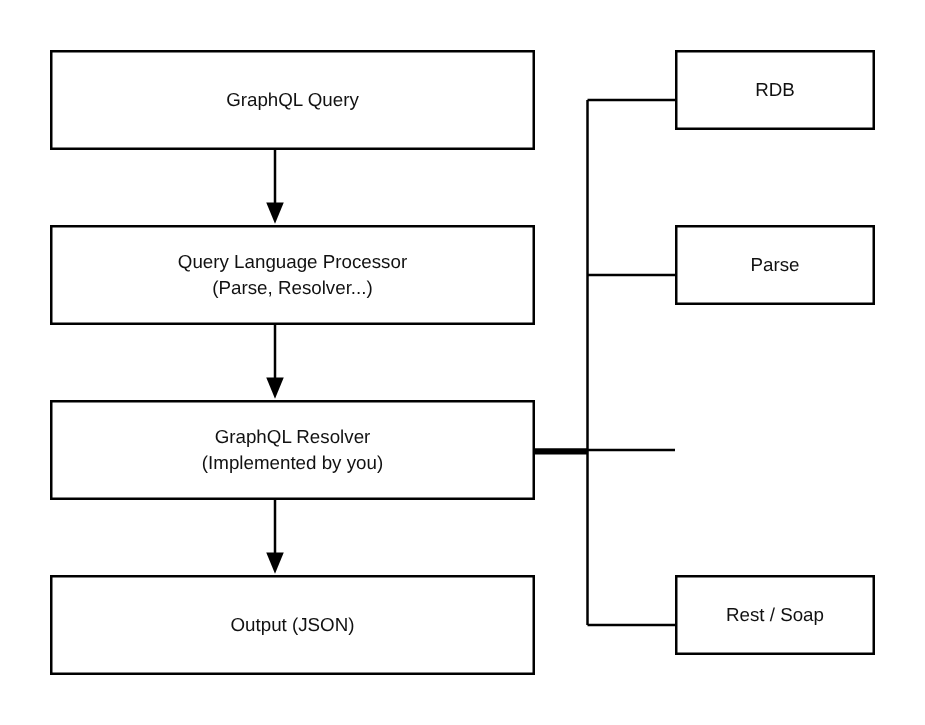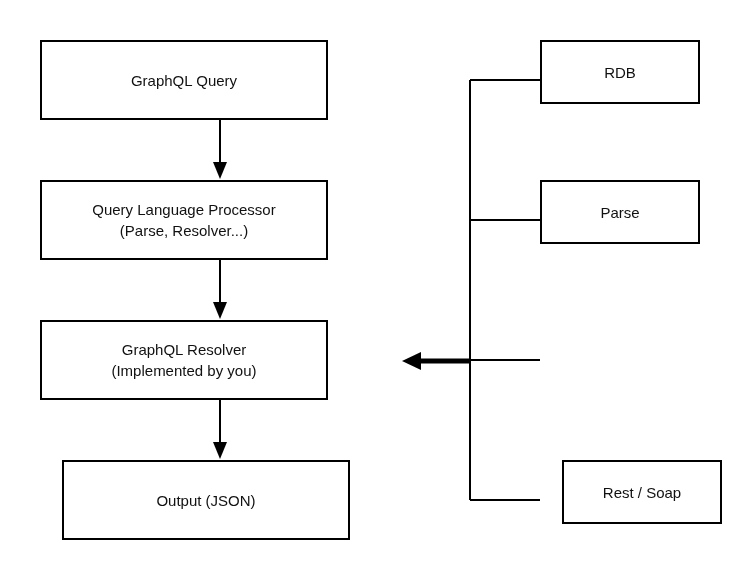--- a/index.html
+++ b/index.html
@@ -31,32 +31,32 @@
     display: flex;
     flex-direction: column;
     align-items: center;
     justify-content: center;
     text-align: center;
     font-size: 15px;
     line-height: 1.4;
   }
   .flow-node {
     left: 40px;
-    width: 288px;
+    width: 388px;
     height: 80px;
   }
   .source-node {
     left: 540px;
     width: 160px;
     height: 64px;
   }
   .row-1 { top: 40px; }
   .row-2 { top: 180px; }
   .row-3 { top: 320px; }
-  .row-4 { top: 460px; margin-left: 22px; }
+  .row-4 { top: 460px; }
   .node .line2:empty { display: none; }
 </style>
 </head>
 <body>
 
 <div class="canvas">
 
   <svg class="connector-layer" width="740" height="580" viewBox="0 0 740 580" xmlns="http://www.w3.org/2000/svg">
 
     <g>

